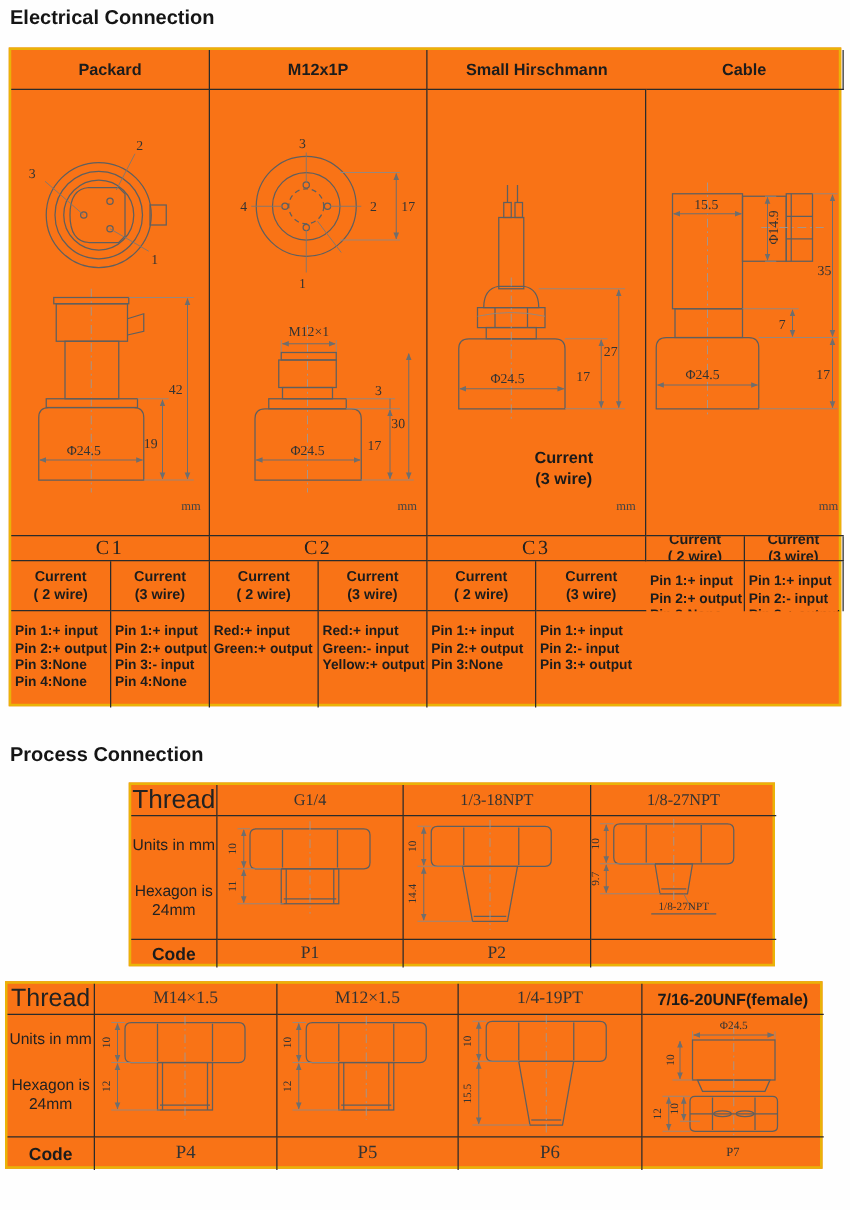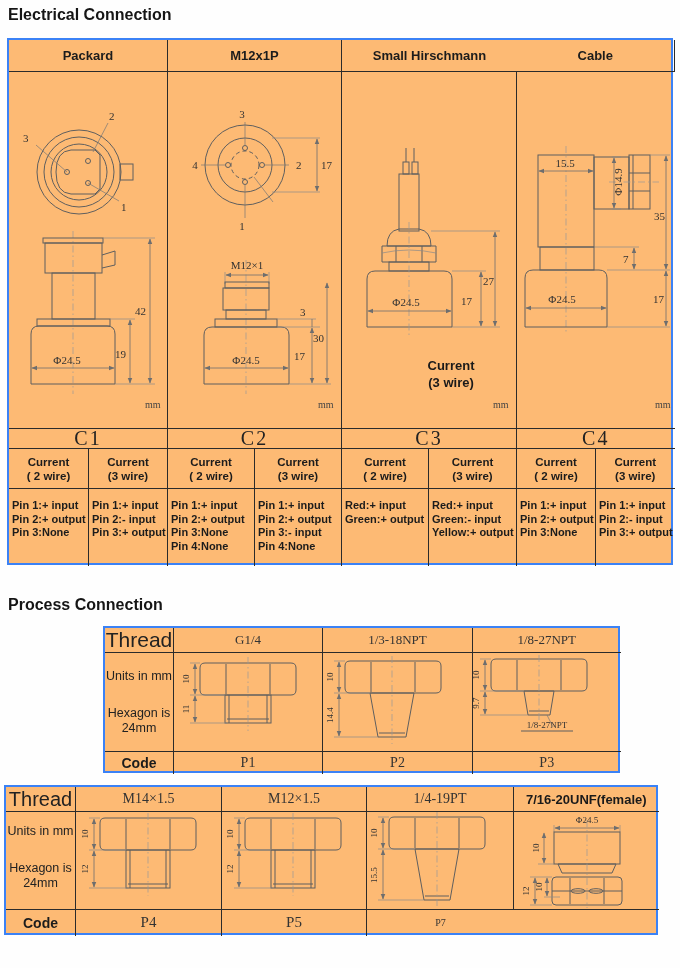--- a/index.html
+++ b/index.html
@@ -1,30 +1,30 @@
 <!DOCTYPE html>
 <html><head>
 <meta charset="utf-8">
 <style>
   html,body{margin:0;padding:0;background:#ffffff;}
   .page{position:relative;width:680px;height:968px;background:#fefefe;overflow:hidden;
         font-family:"Liberation Sans",sans-serif;color:#1c1c1c;}
   .sec-title{position:absolute;left:8px;font-size:16px;font-weight:bold;color:#151515;}
   
-  .grid{position:absolute;display:grid;border:2px solid #3b82f6;box-sizing:border-box;background:#fdba74;}
+  .grid{position:absolute;display:grid;border:2px solid #eab308;box-sizing:border-box;background:#f97316;}
   .grid>div{box-sizing:border-box;border-right:1.5px solid #2b2b2b;border-bottom:1.5px solid #2b2b2b;
             overflow:hidden;position:relative;}
   .grid>div.lr{border-right:none;} .grid>div.lb{border-bottom:none;}
   .etable{left:7px;top:38px;width:666px;height:527px;
      grid-template-columns:80px 79px 87px 87px 87px 88px 79px 78.5px;
      grid-template-rows:32px 357px 20px 40px 76.5px;}
   .sp2{grid-column:span 2;}
   .hcell{display:flex;align-items:center;justify-content:center;font-size:13px;font-weight:bold;}
   .ccell{display:flex;align-items:center;justify-content:center;
-         font-family:"Liberation Serif",serif;font-size:20px;letter-spacing:2px;color:#222;}
+         font-family:"Liberation Serif",serif;font-size:16px;letter-spacing:2px;color:#222;}
   .wcell{display:flex;flex-direction:column;align-items:center;justify-content:center;
          font-size:11.5px;font-weight:bold;line-height:14px;text-align:center;}
   .pcell{padding:10px 0 0 3px;font-size:11px;font-weight:bold;line-height:13.5px;white-space:nowrap;}
   
   .ptable1{left:103px;top:626px;width:517px;height:147px;
      grid-template-columns:69px 149px 150px 147.5px;
      grid-template-rows:25px 99px 21.5px;}
   .ptable2{left:4px;top:785px;width:654px;height:150px;
      grid-template-columns:70px 146px 145px 147px 144.5px;
      grid-template-rows:25px 98px 25.5px;}
@@ -224,21 +224,20 @@
         <text class="cad" x="106" y="191">7</text>
         <text class="cad" x="136" y="231">17</text>
         <text class="cad" x="45" y="231" text-anchor="middle">Φ24.5</text>
         <text class="cadu" x="138" y="336">mm</text>
       </svg>
     </div>
 
     <div class="ccell sp2">C1</div>
     <div class="ccell sp2">C2</div>
     <div class="ccell sp2">C3</div>
-    <div class="ccell sp2 lr">C4</div>
 
     <div class="wcell">
       <span>Current</span>
         <span>( 2 wire)</span>
       </div>
     <div class="wcell">
       <span>Current</span>
         <span>(3 wire)</span>
       </div>
     <div class="wcell">
@@ -392,21 +391,20 @@
         </g>
         <text class="cads" x="6" y="22" text-anchor="middle" transform="rotate(-90 6 22)">10</text>
         <text class="cads" x="6" y="50" text-anchor="middle" transform="rotate(-90 6 50)">9.7</text>
         <text class="cads" x="74" y="75" text-anchor="middle">1/8-27NPT</text>
       </svg>
     </div>
 
     <div class="codehead lb">Code</div>
     <div class="codeval lb">P1</div>
     <div class="codeval lb">P2</div>
-    <div class="codeval lb lr">P3</div>
   </div>
 
   <div class="grid ptable2">
     <div class="thread-label">Thread</div>
     <div class="tname big">M14×1.5</div>
     <div class="tname big">M12×1.5</div>
     <div class="tname big">1/4-19PT</div>
     <div class="tname sansb lr">7/16-20UNF(female)</div>
 
     <div class="unitsbox" style="padding-top:12px">
@@ -506,16 +504,17 @@
         <text class="cads" x="73" y="11" text-anchor="middle">Φ24.5</text>
         <text class="cads" x="25" y="36" text-anchor="middle" transform="rotate(-90 25 36)">10</text>
         <text class="cads" x="15" y="79" text-anchor="middle" transform="rotate(-90 15 79)">12</text>
         <text class="cads" x="28" y="75" text-anchor="middle" transform="rotate(-90 28 75)">10</text>
       </svg>
     </div>
 
     <div class="codehead lb">Code</div>
     <div class="codeval lb" style="font-size:15px">P4</div>
     <div class="codeval lb" style="font-size:15px">P5</div>
+    <div class="codeval lb" style="font-size:15px">P6</div>
     <div class="codeval lb lr" style="font-size:10px">P7</div>
   </div>
 
 </div>
 
 </body></html>

